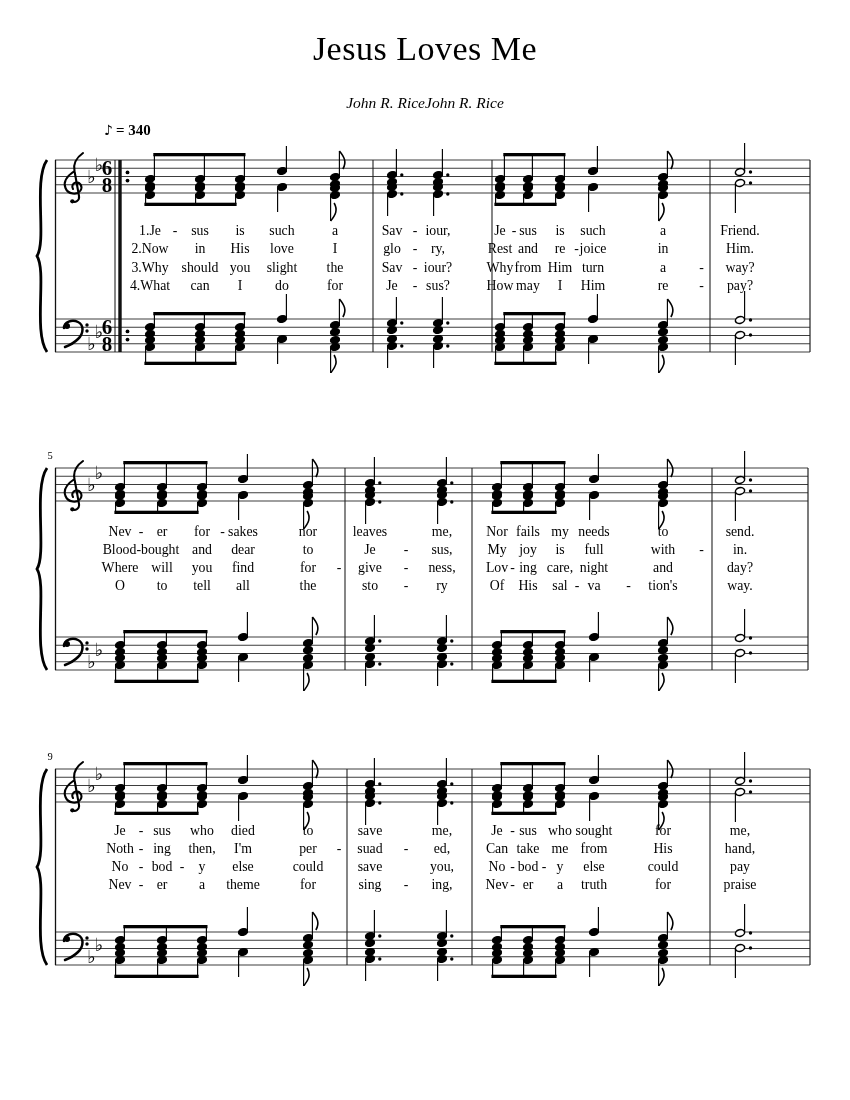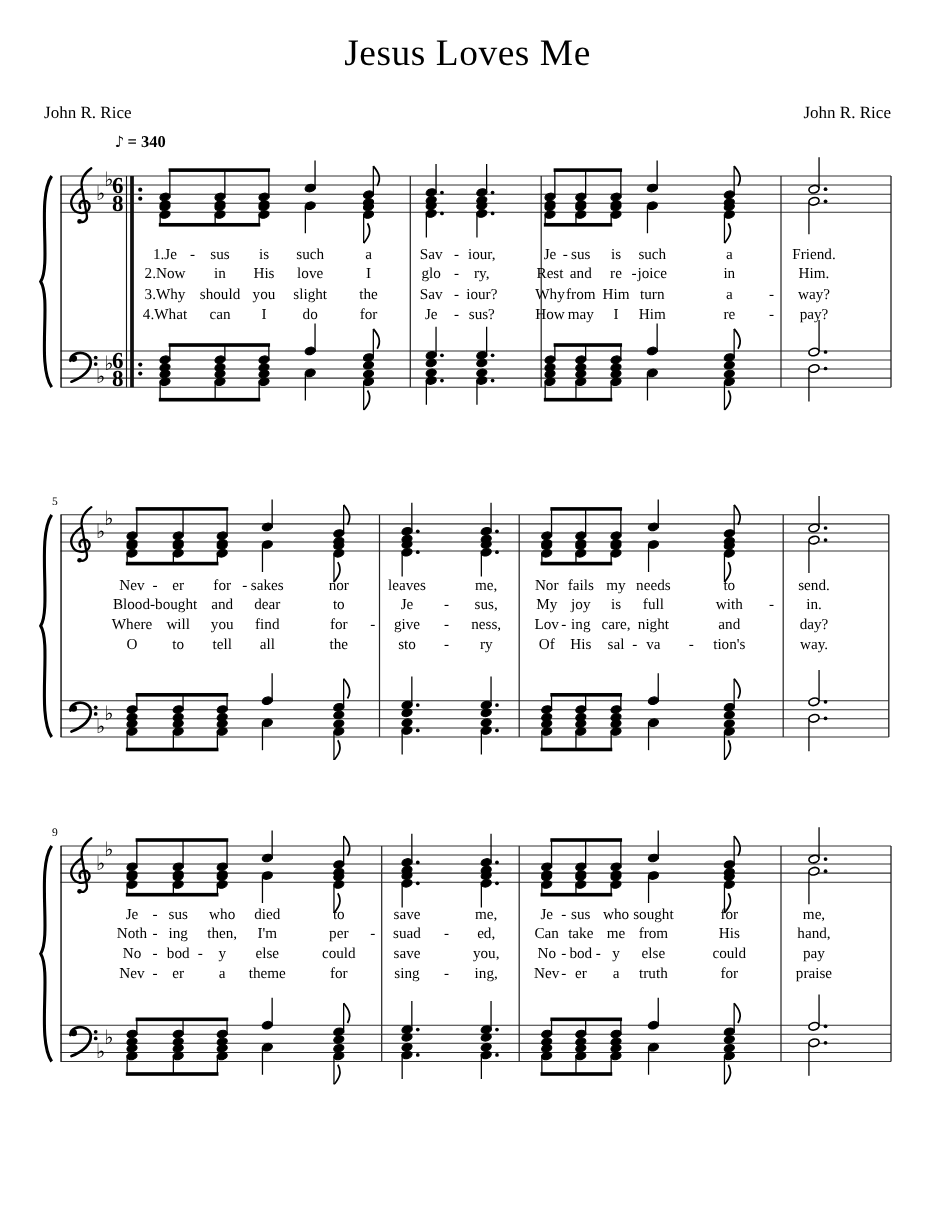--- a/index.html
+++ b/index.html
@@ -1,21 +1,21 @@
 <!DOCTYPE html>
 <html><head>
 <meta charset="utf-8">
 <style>
   html,body{margin:0;padding:0;background:#fff;}
   .page{position:relative;width:850px;height:1100px;background:#fff;overflow:hidden;
         font-family:"Liberation Serif","DejaVu Serif",serif;color:#000;padding-left:14px;}
   .title{position:absolute;top:30px;left:0;width:850px;text-align:center;
          font-size:34px;font-weight:400;letter-spacing:.5px;}
   .byline{position:absolute;top:94px;left:40px;width:770px;display:flex;
-          justify-content:space-between;font-size:15.5px;}
+          justify-content:center;font-size:15.5px;font-style:italic;}
   .tempo{position:absolute;top:122px;left:104px;font-size:15px;font-weight:bold;}
   .tempo .tnote{font-family:"DejaVu Sans",sans-serif;font-size:14px;margin-right:3px;}
   #score{position:absolute;top:0;left:0;width:850px;height:1100px;}
   #score svg{position:absolute;left:0;}
   svg text{font-family:"Liberation Serif","DejaVu Serif",serif;fill:#000;}
   svg text.flat{font-family:"DejaVu Sans",sans-serif;}
 </style>
 </head>
 <body>
 

